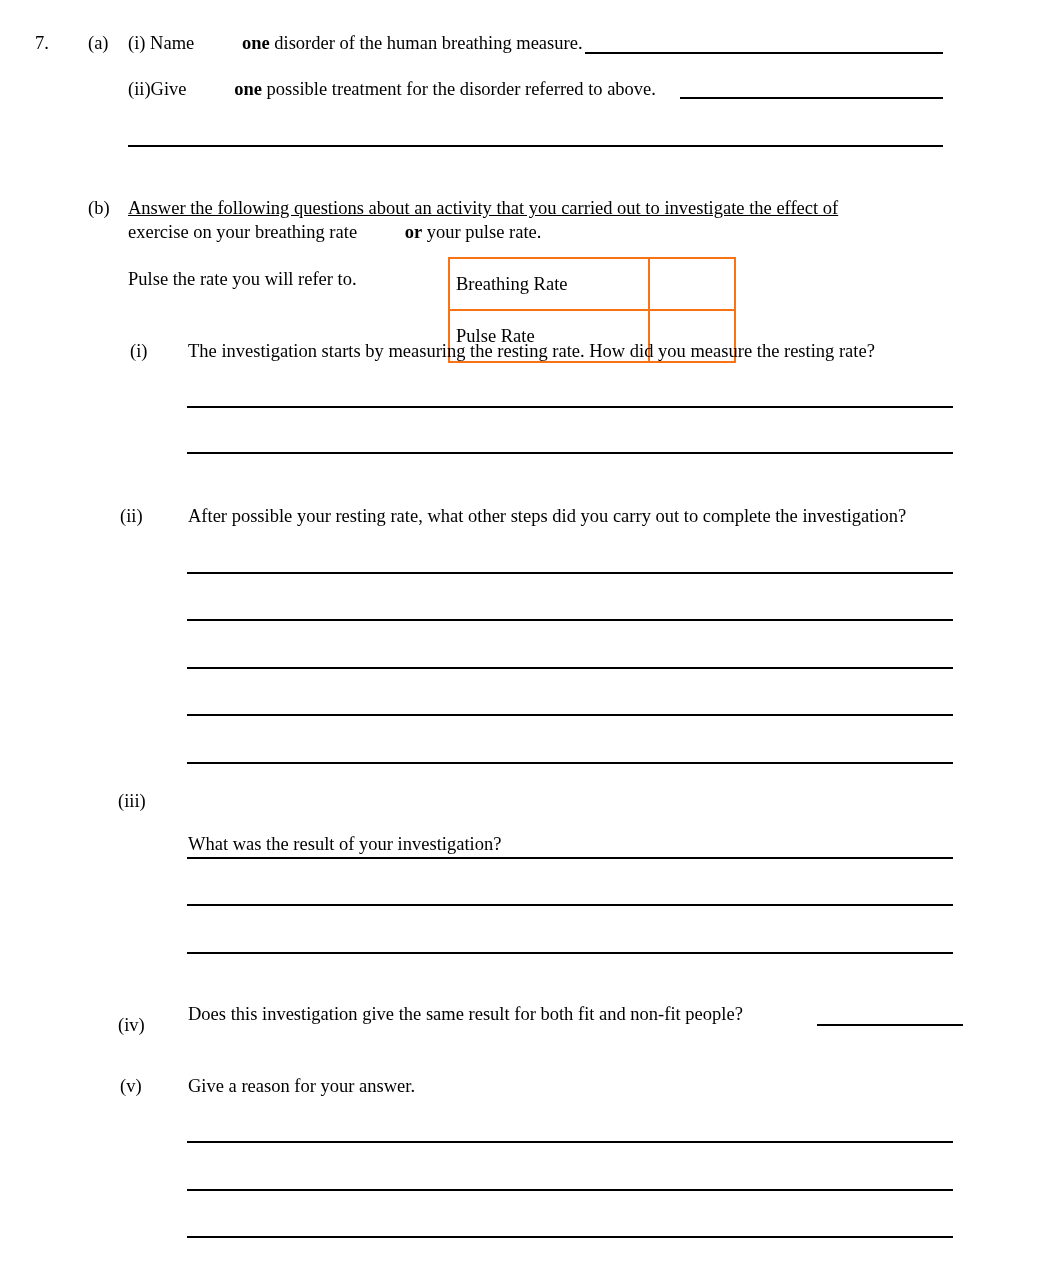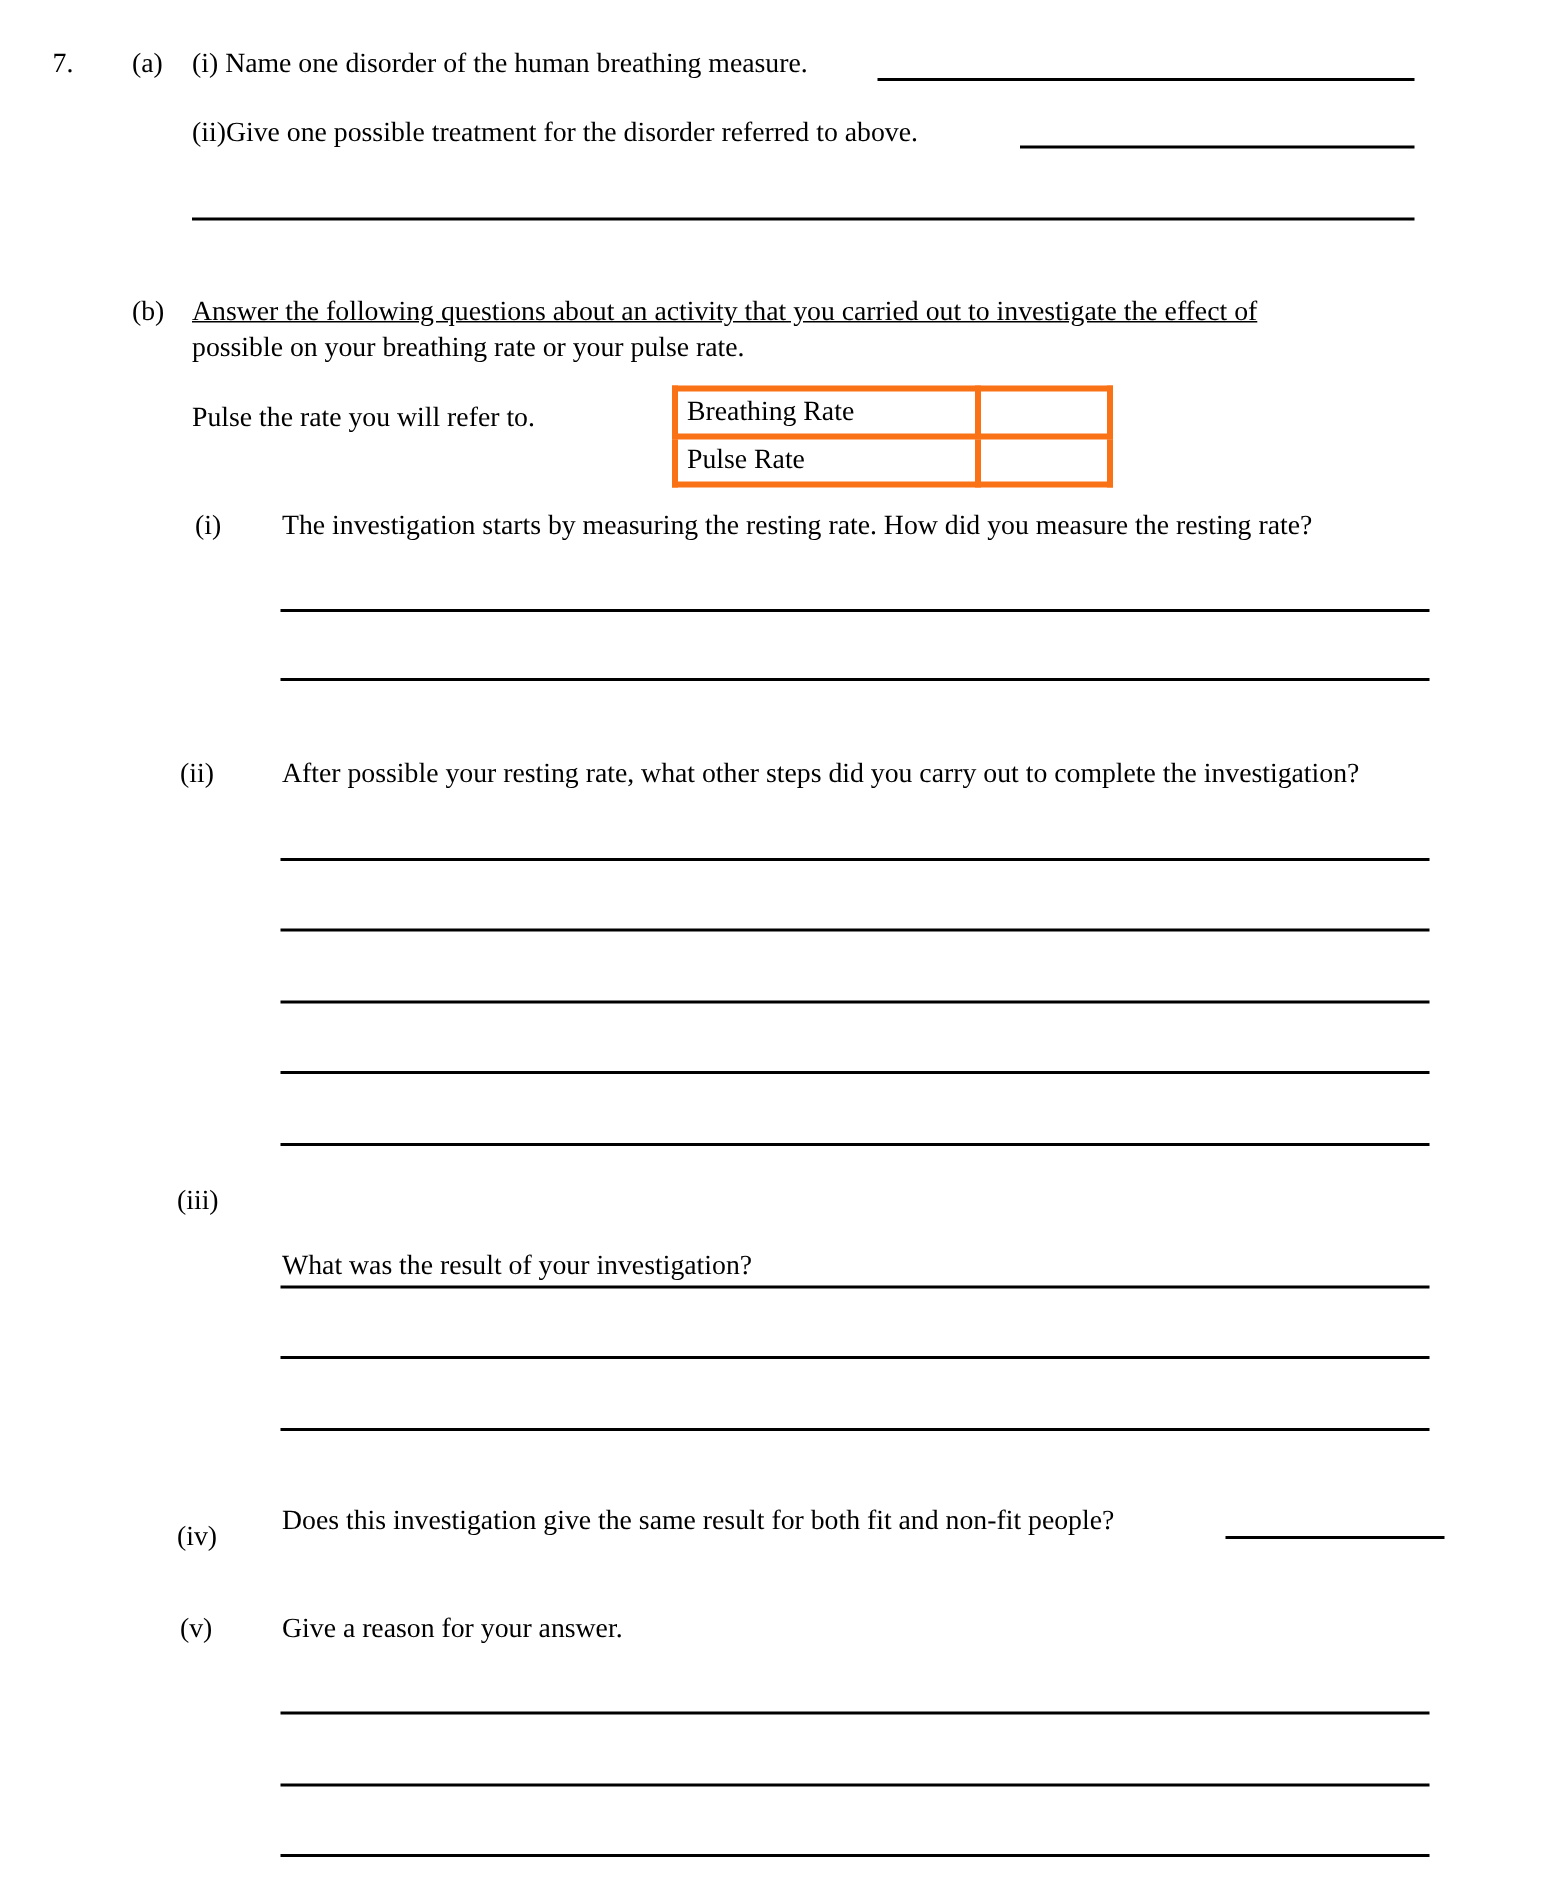--- a/index.html
+++ b/index.html
@@ -15,40 +15,40 @@
     font-family: "Liberation Serif", serif;
     font-size: 18.5px;
     color: #000000;
     overflow: hidden;
   }
   .t {
     position: absolute;
     white-space: nowrap;
     line-height: 23px;
   }
-  .b { font-weight: normal; }
+  .b { font-weight: bold; margin-left: 43px; }
   .blank {
     position: absolute;
     height: 0;
     border-top: 2px solid #000000;
   }
   table.tick-table {
     position: absolute;
     left: 448px;
     top: 257px;
     border-collapse: collapse;
     background: #ffffff;
   }
   table.tick-table td {
-    border: 4px solid #f97316;
+    border: 2px solid #f97316;
     font-family: "Liberation Serif", serif;
     font-size: 18.5px;
     line-height: 20px;
     height: 20px;
-    padding: 4px 6px;
+    padding: 15px 6px;
     vertical-align: middle;
   }
   td.rate-label { width: 186px; }
   td.tick-cell  { width: 72px; }
 </style>
 </head>
 <body>
 
 <div class="page">
 
@@ -56,21 +56,21 @@
   <div class="t" style="left:88px; top:32px;">(a)</div>
   <div class="t" style="left:128px; top:32px;"><span>(i)</span><span> Name </span><span class="b">one</span><span> disorder of the human breathing measure.</span></div>
   <div class="blank" style="left:585px; top:52px; width:358px;"></div>
 
   <div class="t" style="left:128px; top:78px;"><span>(ii)</span><span>Give </span><span class="b">one</span><span> possible treatment for the disorder referred to above.</span></div>
   <div class="blank" style="left:680px; top:97px; width:263px;"></div>
   <div class="blank" style="left:128px; top:145px; width:815px;"></div>
 
   <div class="t" style="left:88px; top:197px;">(b)</div>
   <div class="t" style="left:128px; top:197px;text-decoration:underline;">Answer the following questions about an activity that you carried out to investigate the effect of</div>
-  <div class="t" style="left:128px; top:221px;"><span>possible on your breathing rate </span><span class="b">or</span><span> your pulse rate.</span></div>
+  <div class="t" style="left:128px; top:221px;"><span>exercise on your breathing rate </span><span class="b">or</span><span> your pulse rate.</span></div>
 
   <div class="t" style="left:128px; top:268px;">Pulse the rate you will refer to.</div>
   <table class="tick-table">
     <tbody>
         <tr>
       <td class="rate-label">Breathing Rate</td>
       <td class="tick-cell"></td>
     </tr>
     <tr>
       <td class="rate-label">Pulse Rate</td>

